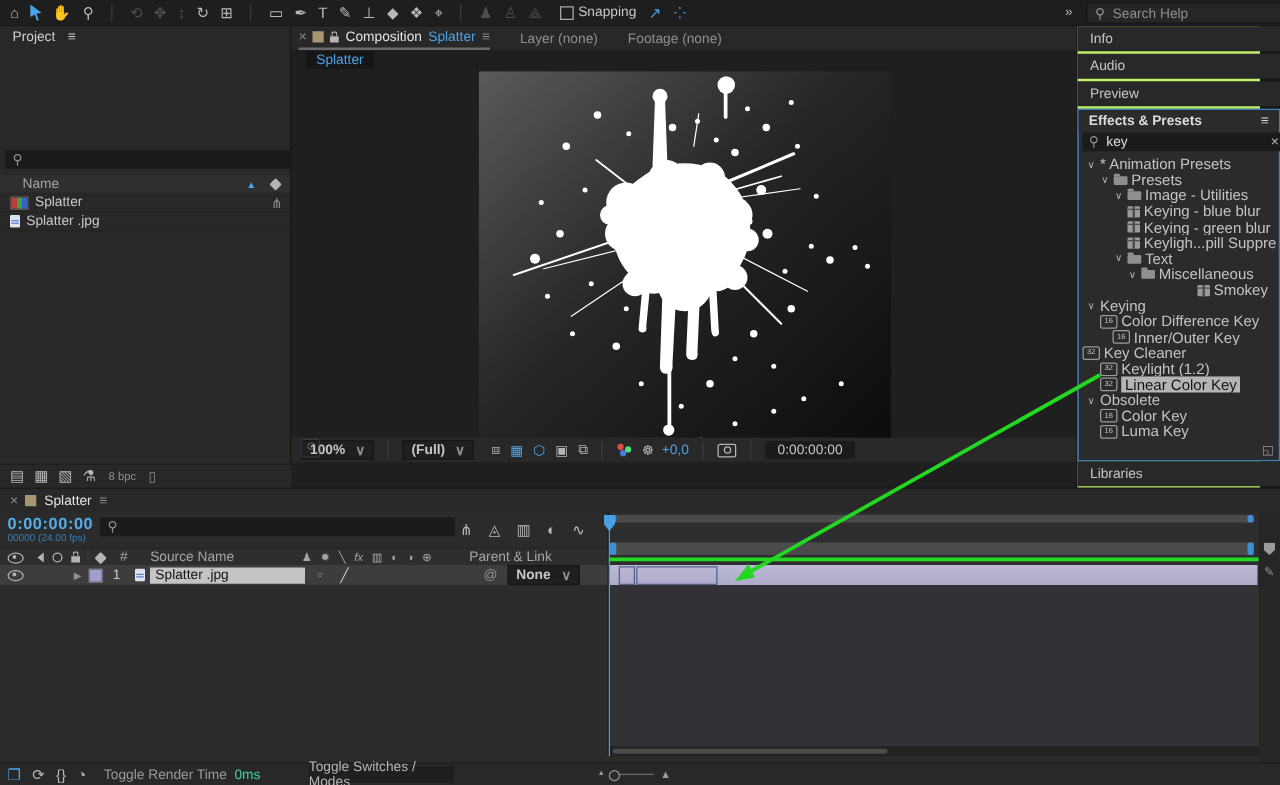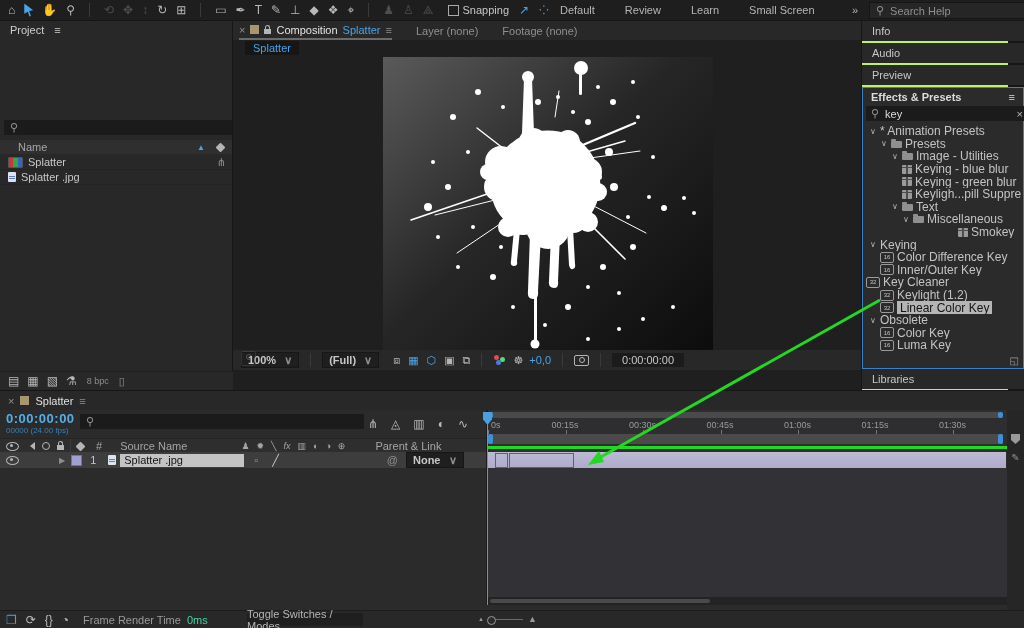--- a/index.html
+++ b/index.html
@@ -182,26 +182,20 @@
         <span class="tbi disabled">♙</span>
         <span class="tbi disabled">⟁</span>
       </div>
     <div id="tb-snap">
       <span class="cb"></span>
       <span>Snapping</span>
     </div>
     <div id="tb-snapicons" style="display:flex;gap:10px;margin-left:10px;">
         <span class="tbi active">↗</span>
         <span class="tbi active">⁘</span>
-      </div>
-    <div id="tb-workspaces">
-        <span class="wsp">Default</span>
-        <span class="wsp">Review</span>
-        <span class="wsp">Learn</span>
-        <span class="wsp">Small Screen</span>
       </div>
     <div id="tb-overflow">»</div>
     <div id="tb-search">
       <span>⚲</span>
       <span>Search Help</span>
     </div>
   </div>
 
   <div id="project-panel" class="panel">
     <div id="prj-head">
@@ -441,21 +435,21 @@
             <span class="lbl">Smokey</span>
           </div>
           <div class="tree-row" style="padding-left: 6px;">
             <span class="caret">∨</span>
             <span class="lbl">Keying</span>
           </div>
           <div class="tree-row" style="padding-left: 17px;">
             <span class="mi-fxbadge">16</span>
             <span class="lbl">Color Difference Key</span>
           </div>
-          <div class="tree-row" style="padding-left: 17px;">
+          <div class="tree-row" style="padding-left: 27px;">
             <span class="mi-fxbadge">16</span>
             <span class="lbl">Inner/Outer Key</span>
           </div>
           <div class="tree-row" style="padding-left: 3px;">
             <span class="mi-fxbadge">32</span>
             <span class="lbl">Key Cleaner</span>
           </div>
           <div class="tree-row" style="padding-left: 17px;">
             <span class="mi-fxbadge">32</span>
             <span class="lbl">Keylight (1.2)</span>
@@ -545,36 +539,20 @@
     </div>
 
     <div id="tl-tracksL"></div>
     <div id="tl-divider"></div>
 
     <div id="tl-right">
       <div id="tl-navbar">
         <span class="bluecap" style="left:0;"></span>
         <span class="bluecap" style="right:0;"></span>
       </div>
-      <div id="tl-ruler">
-          <span class="tick" style="left: 3px;">0s</span>
-          <span class="tickmark" style="left: 0px;"></span>
-          <span class="tick" style="left: 63.5px;">00:15s</span>
-          <span class="tickmark" style="left: 77.5px;"></span>
-          <span class="tick" style="left: 141px;">00:30s</span>
-          <span class="tickmark" style="left: 155px;"></span>
-          <span class="tick" style="left: 218.5px;">00:45s</span>
-          <span class="tickmark" style="left: 232.5px;"></span>
-          <span class="tick" style="left: 296px;">01:00s</span>
-          <span class="tickmark" style="left: 310px;"></span>
-          <span class="tick" style="left: 373.5px;">01:15s</span>
-          <span class="tickmark" style="left: 387.5px;"></span>
-          <span class="tick" style="left: 451px;">01:30s</span>
-          <span class="tickmark" style="left: 465px;"></span>
-        </div>
       <div id="tl-workarea">
         <span class="bluecap" style="left:0;"></span>
         <span class="bluecap" style="right:0;"></span>
       </div>
       <div id="tl-greenline"></div>
       <div id="tl-layerbar">
         <span class="ghost" style="left:7px;width:11px;"></span>
         <span class="ghost" style="left:21px;width:63px;"></span>
       </div>
       <div id="tl-trackarea"></div>
@@ -591,21 +569,21 @@
       <span class="dim" style="font-size:10px;">✎</span>
     </div>
 
     <div id="tl-footer">
       <span id="tl-footicons">
           <span class="tbi active fi-blue">❐</span>
           <span class="tbi">⟳</span>
           <span class="tbi">{}</span>
           <span class="tbi">◔</span>
         </span>
-      <span style="margin-left:14px;">Frame Render Time</span>
+      <span style="margin-left:14px;">Toggle Render Time</span>
       <span style="margin-left:6px;color:#3fd3a4;">0ms</span>
       <span id="toggle-btn">Toggle Switches / Modes</span>
       <span id="zoomctl">
         <span class="mtn-s">▲</span>
         <span class="track">
             <span class="knob"></span>
           </span>
         <span class="mtn-b">▲</span>
       </span>
     </div>

